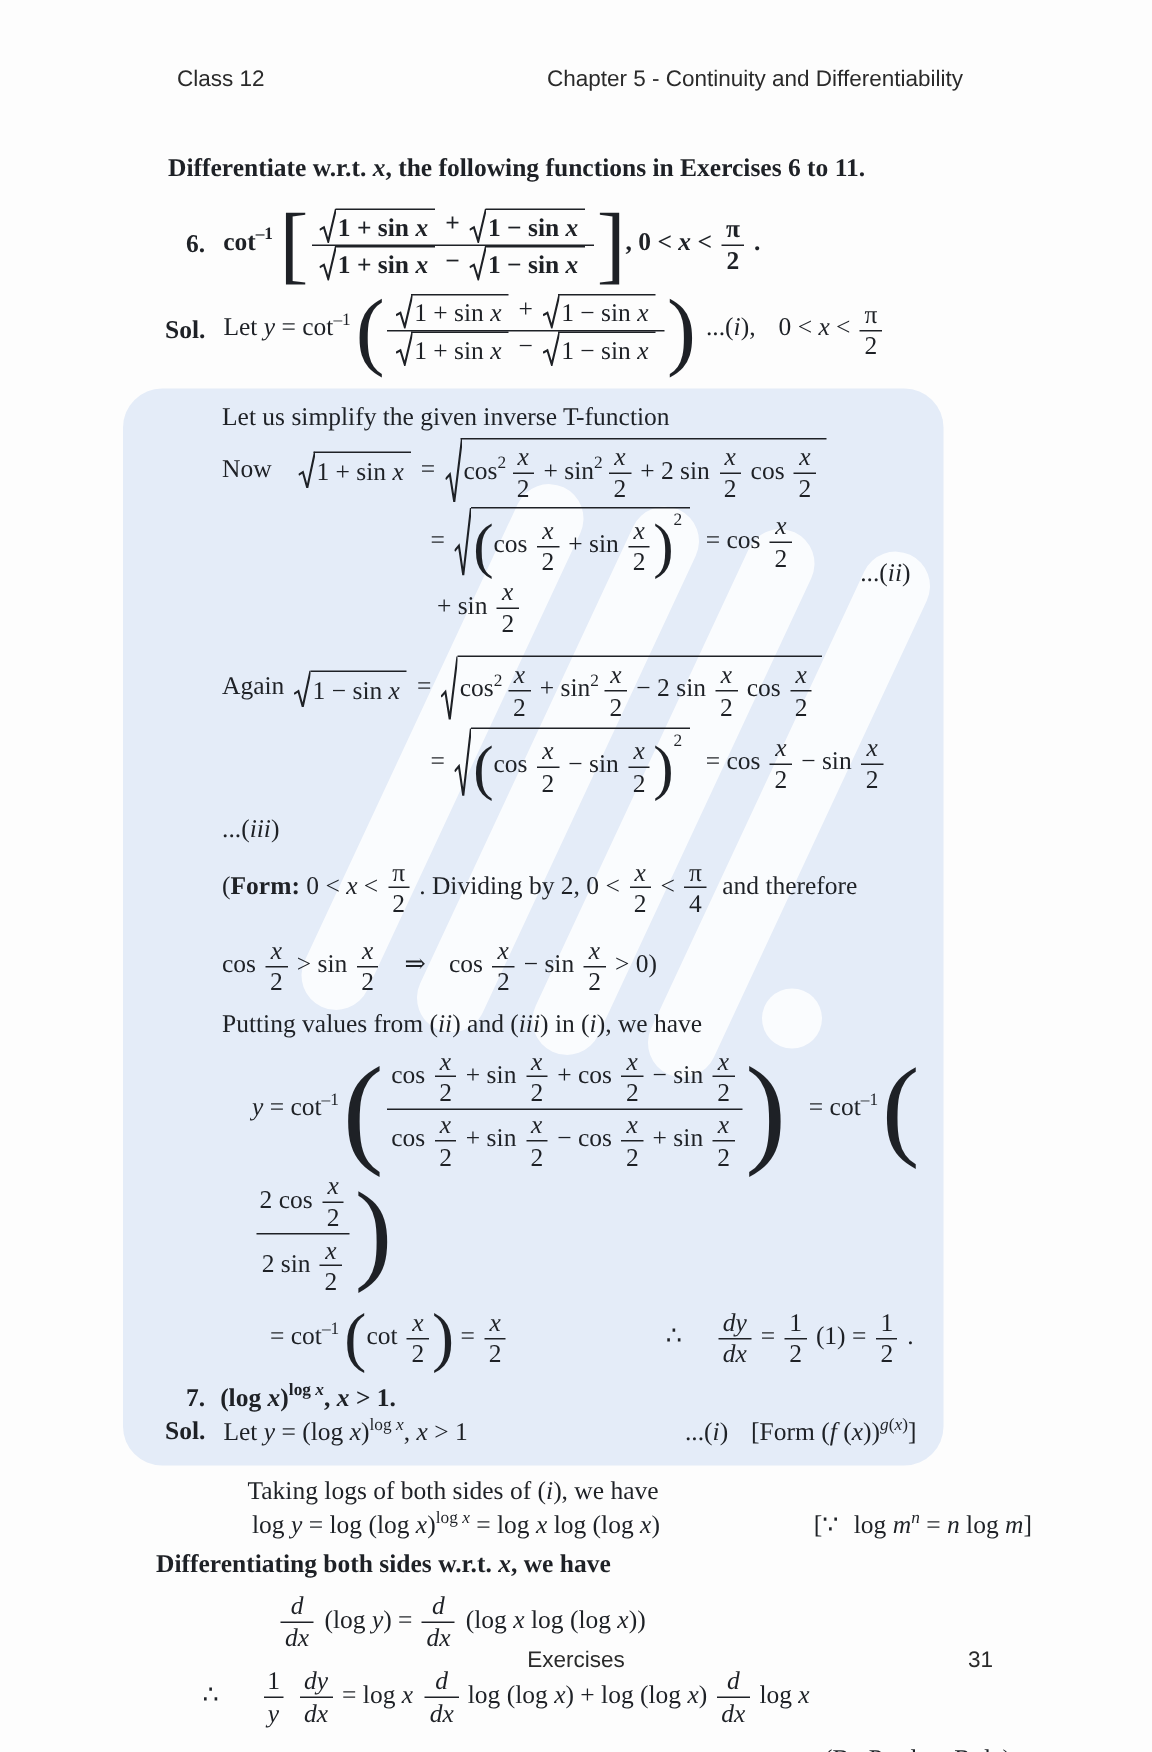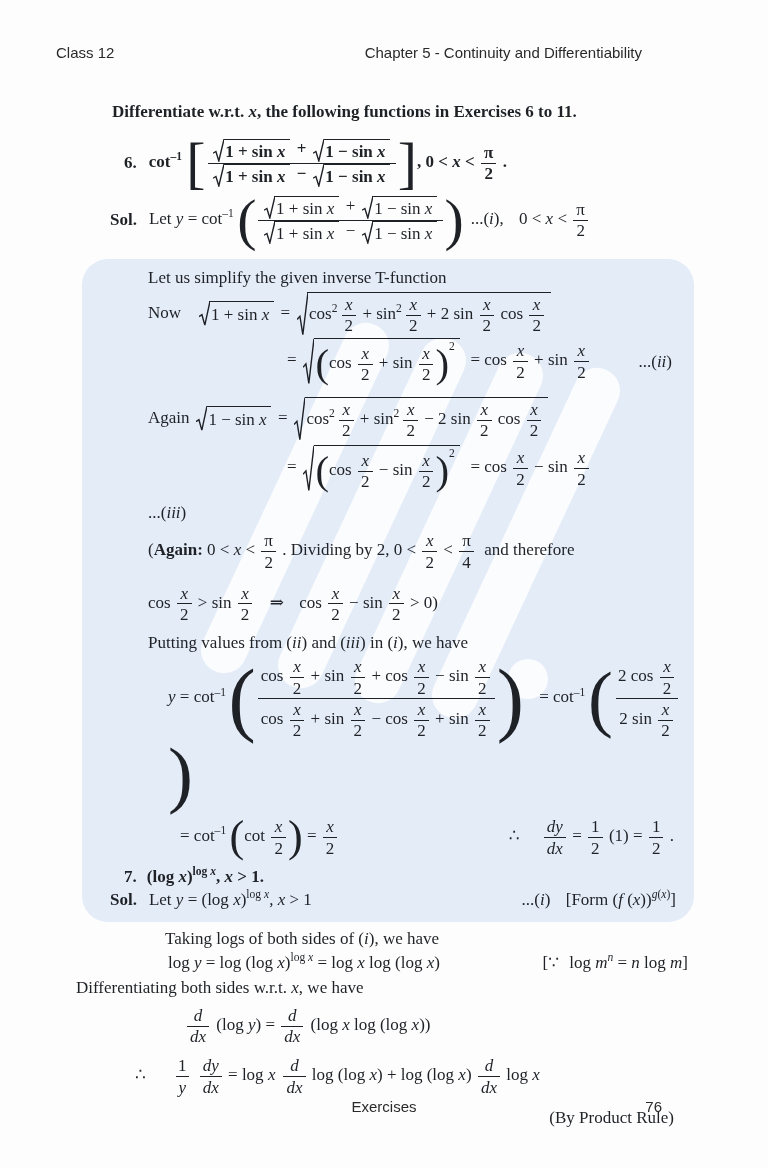--- a/index.html
+++ b/index.html
@@ -1,19 +1,19 @@
 <!DOCTYPE html>
 <html><head>
 <meta charset="utf-8">
 <style>
   html,body{margin:0;padding:0;}
   .page{position:relative;width:768px;height:1168px;background:#fdfdfd;overflow:hidden;
         font-family:"Liberation Serif","DejaVu Serif",serif;color:#1e2126;font-size:17px;}
   
-  .header{display:flex;justify-content:space-between;padding:44px 126px 0 56px;
+  .header{display:flex;justify-content:space-between;padding:44px 126px 0 118px;
           font-family:"Liberation Sans","DejaVu Sans",sans-serif;font-size:15px;color:#2a2a2a;}
   .footer{position:absolute;top:1098px;left:0;width:100%;height:20px;
           font-family:"Liberation Sans","DejaVu Sans",sans-serif;font-size:15px;color:#2a2a2a;}
   .footer .brand{position:absolute;left:50%;transform:translateX(-50%);}
   .footer .pagenum{position:absolute;right:106px;}
   
   .mrow{line-height:1.25;}
   .t,.it,.bd{white-space:pre;}
   .it{font-style:italic;}
   .bd{font-weight:bold;}
@@ -26,21 +26,21 @@
   .fn{padding:0 0.18em 0.05em;}
   .fd{border-top:1.4px solid currentColor;padding:0.03em 0.18em 0;}
   .sqrt{display:inline-block;position:relative;padding-left:0.62em;vertical-align:middle;margin:0 0.14em;}
   .sqc{display:inline-block;border-top:1.5px solid currentColor;padding:0.12em 0.28em 0.04em 0.1em;white-space:nowrap;}
   .sqrt>.rad{position:absolute;left:0;top:0;height:100%;width:0.66em;}
   .boldline{font-weight:bold;}
   
   .directive{margin:40px 0 0 112px;font-weight:bold;}
   .q6row{display:flex;align-items:center;gap:12px;margin:14px 0 0 124px;}
   .sol6row{display:flex;align-items:center;gap:12px;margin:4px 0 0 110px;}
-  .bluebox{position:relative;margin:12px 0 0 82px;width:612px;border-radius:26px;
+  .bluebox{position:relative;margin:12px 0 0 82px;width:547px;border-radius:26px;
            background:#e4ecf8;padding:8px 0 12px 0;}
   .bluebox .inner{position:relative;z-index:1;}
   .wm{position:absolute;z-index:0;background:rgba(255,255,255,0.82);}
   .stripe{width:46px;height:382px;border-radius:24px;transform:rotate(25deg);}
   .dot{width:40px;height:40px;border-radius:50%;}
   .ln-simplify{margin:0 0 0 66px;}
   .ln-now1{margin:4px 0 0 66px;}
   .row-now2{display:flex;align-items:center;margin-top:2px;padding:0 22px 0 205px;}
   .ln-again1{margin:12px 0 0 66px;}
   .ln-again2{margin:4px 0 0 205px;}
@@ -48,21 +48,21 @@
   .ln-given{margin:8px 0 0 66px;}
   .ln-compare{margin:12px 0 0 66px;}
   .ln-putting{margin:8px 0 0 66px;}
   .ln-ybig{margin:4px 0 0 86px;}
   .row-cot{display:flex;align-items:center;margin-top:8px;padding:0 20px 0 98px;}
   .row-q7{display:flex;align-items:center;gap:10px;margin:8px 0 0 42px;}
   .row-sol7{display:flex;align-items:center;margin-top:2px;padding:0 18px 0 28px;gap:12px;}
   .mla{margin-left:auto;}
   .ln-taking{margin:6px 0 0 165px;}
   .row-logy{display:flex;align-items:center;margin-top:2px;padding:0 80px 0 168px;}
-  .ln-diff{margin:4px 0 0 76px;}
+  .ln-diff{margin:4px 0 0 104px;font-weight:bold;}
   .ln-ddx{margin:8px 0 0 185px;}
   .ln-conclude{margin:10px 0 0 135px;}
   .ln-product{margin-top:10px;text-align:right;padding-right:94px;}
 </style>
 </head>
 <body>
 
 <div class="page" style="background: rgb(253, 253, 253); color: rgb(30, 33, 38);">
 
   <div class="header">
@@ -180,21 +180,21 @@
                 <span class="fn"><span class="it">x</span></span>
                 <span class="fd"><span class="t">2</span></span>
               </span><span class="par" style="font-size: 2.4em;">)</span><span class="sup hi"><span class="t">2</span></span></span></span><span class="t">  = cos </span><span class="frac">
             <span class="fn"><span class="it">x</span></span>
             <span class="fd"><span class="t">2</span></span>
           </span><span class="t"> − sin </span><span class="frac">
             <span class="fn"><span class="it">x</span></span>
             <span class="fd"><span class="t">2</span></span>
           </span></div>
       <div class="ln-iii mrow"><span class="t">...(</span><span class="it">iii</span><span class="t">)</span></div>
-      <div class="ln-given mrow"><span class="t">(</span><span class="bd">Again:</span><span class="t"> 0 &lt; </span><span class="it">x</span><span class="t"> &lt; </span><span class="frac">
+      <div class="ln-given mrow"><span class="t">(</span><span class="bd">Form:</span><span class="t"> 0 &lt; </span><span class="it">x</span><span class="t"> &lt; </span><span class="frac">
             <span class="fn"><span class="t">π</span></span>
             <span class="fd"><span class="t">2</span></span>
           </span><span class="t"> . Dividing by 2, 0 &lt; </span><span class="frac">
             <span class="fn"><span class="it">x</span></span>
             <span class="fd"><span class="t">2</span></span>
           </span><span class="t"> &lt; </span><span class="frac">
             <span class="fn"><span class="t">π</span></span>
             <span class="fd"><span class="t">4</span></span>
           </span><span class="t">  and therefore</span></div>
       <div class="ln-compare mrow"><span class="t">cos </span><span class="frac">
@@ -302,16 +302,16 @@
         <span class="fn"><span class="it">d</span></span>
         <span class="fd"><span class="it">dx</span></span>
       </span><span class="spc" style="width: 0.25em;"></span><span class="t">log (log </span><span class="it">x</span><span class="t">) + log (log </span><span class="it">x</span><span class="t">) </span><span class="frac">
         <span class="fn"><span class="it">d</span></span>
         <span class="fd"><span class="it">dx</span></span>
       </span><span class="spc" style="width: 0.25em;"></span><span class="t">log </span><span class="it">x</span></div>
   <div class="ln-product mrow"><span class="t">(By Product Rule)</span></div>
 
   <div class="footer">
     <span class="brand">Exercises</span>
-    <span class="pagenum">76</span>
+    <span class="pagenum">31</span>
   </div>
 
 </div>
 
 </body></html>

